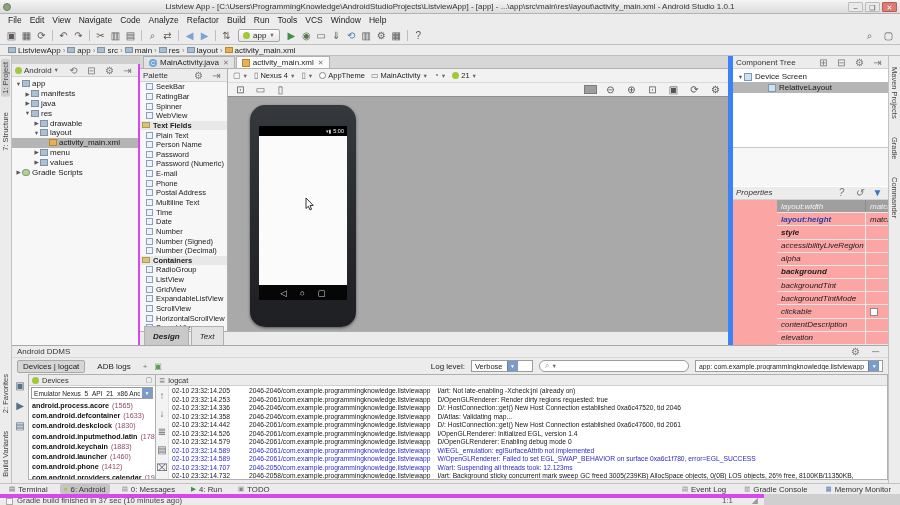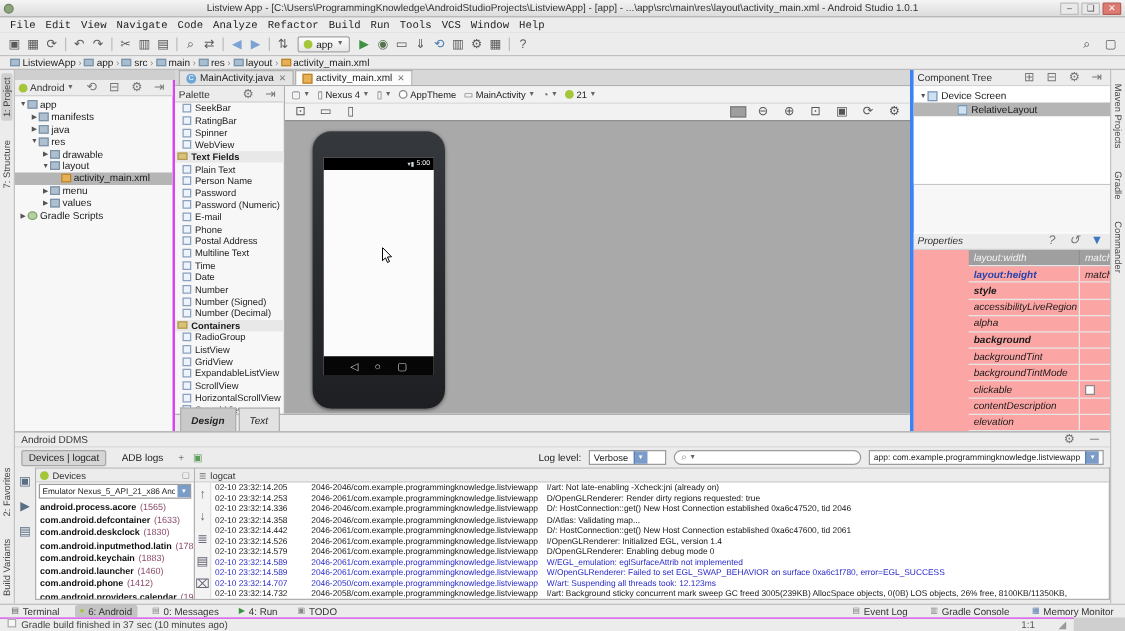--- a/index.html
+++ b/index.html
@@ -9,21 +9,21 @@
   
   .titlebar{position:absolute;left:0;top:0;right:0;height:14px;background:linear-gradient(#f4f4f4,#dcdcdc);border-bottom:1px solid #b3b3b3;display:flex;align-items:center;padding:0 3px;}
   .app-dot{width:8px;height:8px;border-radius:50%;background:#8aa37b;border:1px solid #6d8460;flex:none;}
   .title-text{position:absolute;left:100px;right:100px;text-align:center;font-size:8px;color:#333;white-space:nowrap;overflow:hidden;}
   .win-controls{margin-left:auto;display:flex;gap:2px;z-index:2;}
   .win-btn{width:15px;height:10px;font-size:7px;line-height:10px;text-align:center;color:#444;background:#e9e9e9;border:1px solid #bdbdbd;border-radius:1px;}
   .win-btn.close{background:#dd7a72;color:#fff;border-color:#b85e57;}
 
   
   .menubar{position:absolute;left:0;top:14px;right:0;height:12px;background:#ececec;display:flex;align-items:center;padding:0 4px;font-size:8.5px;color:#222;}
-  .menu-item{padding:6px 4px;font-family:Liberation Mono, monospace;}
+  .menu-item{padding:6px 4px;}
   .toolbar{position:absolute;left:0;top:26px;right:0;height:19px;background:#ececec;border-bottom:1px solid #c0c0c0;display:flex;align-items:center;padding:0 4px;color:#5a5a5a;}
   .tb-icon{width:15px;text-align:center;font-size:10px;line-height:15px;}
   .tb-sep{width:1px;height:11px;background:#bdbdbd;margin:0 3px;}
   .run-combo{display:flex;align-items:center;gap:3px;height:13px;border:1px solid #a6a6a6;border-radius:2px;background:linear-gradient(#fdfdfd,#e6e6e6);padding:0 4px;margin:0 4px;font-size:8px;color:#222;}
   .droid-dot{width:7px;height:7px;border-radius:50%;background:#a4c639;display:inline-block;flex:none;}
   .dd-arrow{font-size:5.5px;color:#666;}
   .tb-right{margin-left:auto;display:flex;gap:4px;}
   .breadcrumb{position:absolute;left:0;top:45px;right:0;height:11px;background:#ececec;border-bottom:1px solid #bcbcbc;display:flex;align-items:center;padding:0 6px;font-size:8px;color:#222;}
   .bc-item{display:flex;align-items:center;margin:0 2px;white-space:nowrap;}
   .bc-ico{width:8px;height:6px;background:#a8bdd0;border:1px solid #7e94a8;margin-right:2px;flex:none;}
@@ -82,21 +82,21 @@
   .p-status{height:10px;background:#000;color:#fff;display:flex;justify-content:flex-end;align-items:center;font-size:5.5px;gap:2px;padding:0 3px;}
   .p-status .sig{font-size:5px;color:#cfd8dc;}
   .p-content{flex:1;position:relative;}
   .p-nav{height:15px;background:#060606;color:#cfd8dc;display:flex;justify-content:center;gap:13px;align-items:center;font-size:8.5px;}
 
   .design-tabs{position:absolute;bottom:0;left:0;right:0;height:14px;background:#ececec;border-top:1px solid #b0b0b0;display:flex;align-items:flex-end;padding-left:4px;gap:2px;}
   .dtab{height:19px;padding:0 8px;font-size:8px;display:flex;align-items:center;border:1px solid #b0b0b0;border-bottom:none;background:#e2e2e2;color:#222;font-style:italic;}
   .dtab.active{background:#c9c9c9;font-weight:bold;}
 
   
-  .right-panels{position:absolute;left:728px;top:56px;width:160px;height:289px;background:#f7f7f7;border-left:3px solid #3b82f6;display:flex;flex-direction:column;gap:38px;}
+  .right-panels{position:absolute;left:728px;top:56px;width:160px;height:289px;background:#f7f7f7;border-left:5px solid #3b82f6;display:flex;flex-direction:column;gap:38px;}
   .ct-panel{height:128px;border-bottom:1px solid #c6c6c6;display:flex;flex-direction:column;}
   .ct-rows .tree-row{height:11px;}
   .ct-ico{width:8px;height:8px;flex:none;margin-right:3px;border:1px solid #7a98b8;background:#cfe0f0;}
   .props-panel{flex:1;display:flex;flex-direction:column;border-top:1px solid #fff;font-style:italic;}
   .props-rows{flex:1;background:#fca5a5;overflow:hidden;padding-left:44px;}
   .prop-row{display:flex;height:13.2px;border-bottom:1px solid #e6e6e6;font-size:8px;align-items:center;}
   .prop-name{width:88px;padding-left:4px;white-space:nowrap;overflow:hidden;}
   .prop-value{flex:1;padding-left:4px;border-left:1px solid #ececec;height:100%;display:flex;align-items:center;white-space:nowrap;overflow:hidden;}
   .prop-row.selected{background:#9f9f9f;color:#f4f4f4;}
   .prop-row.selected .prop-value{border-left-color:#8f8f8f;}
@@ -136,21 +136,21 @@
   .log-pid{flex:none;}
   .log-msg{flex:none;padding-left:7px;}
   .log-line.w{color:#2929c8;}
 
   
   .bottombar{position:absolute;left:0;top:483px;width:900px;height:11px;background:#ececec;border-top:1px solid #c2c2c2;display:flex;align-items:center;padding:0 5px;gap:8px;font-size:7.8px;color:#333;}
   .bb-tab{display:flex;align-items:center;gap:3px;padding:0 4px;height:10px;}
   .bb-tab.active{background:#c4c4c4;border-radius:2px;}
   .bb-ico{font-size:6.5px;line-height:10px;}
   .bb-right{margin-left:auto;display:flex;gap:10px;}
-  .statusbar{position:absolute;left:0;top:494px;width:859px;height:11px;background:#ececec;border-top:1px solid #d946ef;display:flex;align-items:flex-start;padding:0 6px;font-size:7.8px;color:#444;}
+  .statusbar{position:absolute;left:0;top:494px;width:764px;height:11px;background:#ececec;border-top:4px solid #d946ef;display:flex;align-items:flex-end;padding:0 6px;font-size:7.8px;color:#444;}
   .sb-ico{width:7px;height:7px;border:1px solid #aaa;background:#f7f7f7;margin-right:4px;flex:none;}
   .sb-right{margin-left:auto;display:flex;gap:19px;align-items:center;color:#555;}
   .grip{color:#9a9a9a;font-size:8px;}
 </style>
 </head>
 <body>
 
 <div id="app">
 
   <div class="titlebar">

